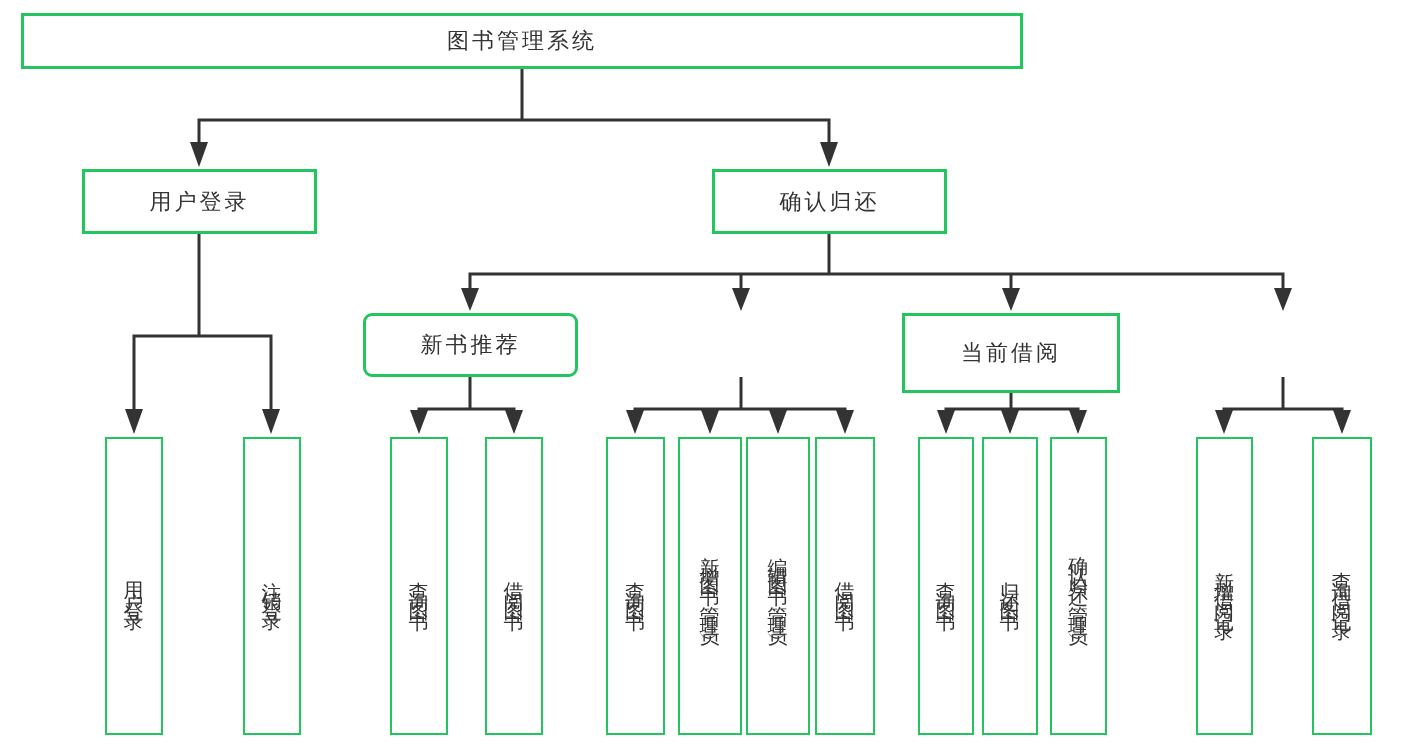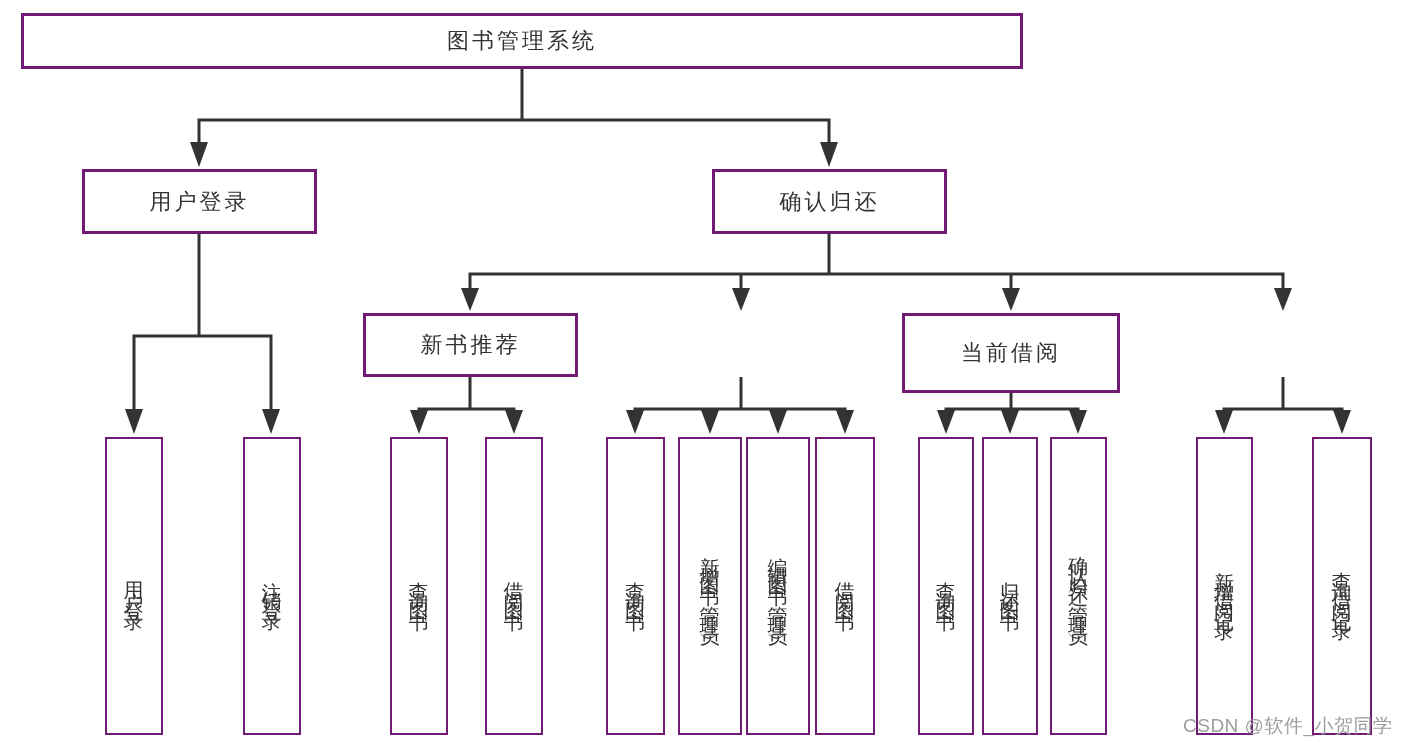--- a/index.html
+++ b/index.html
@@ -14,21 +14,21 @@
   }
   .wires {
     position: absolute;
     left: 0; top: 0;
     width: 1405px; height: 747px;
   }
   .node {
     position: absolute;
     box-sizing: border-box;
     background: #ffffff;
-    border: 3px solid #701a75;
+    border: 3px solid #22c55e;
     display: flex;
     align-items: center;
     justify-content: center;
     color: #333333;
     text-align: center;
   }
   .node.hbox {
     font-size: 22px;
     letter-spacing: 3px;
     white-space: nowrap;
@@ -101,36 +101,35 @@
       <polygon points="1215,410 1233,410 1224,434"></polygon>
       <polygon points="1333,410 1351,410 1342,434"></polygon>
     </g>
   </svg>
 
   <div class="node hbox" style="left:21px; top:13px; width:1002px; height:56px;">图书管理系统</div>
 
   <div class="node hbox" style="left:82px; top:169px; width:235px; height:65px;">用户登录</div>
   <div class="node hbox" style="left:712px; top:169px; width:235px; height:65px;">确认归还</div>
 
-  <div class="node hbox" style="left:363px; top:313px; width:215px; height:64px;">新书推荐</div>
+  <div class="node hbox" style="left:363px; top:313px; width:215px; height:64px;border-radius:9px;">新书推荐</div>
   <div class="node hbox" style="left:902px; top:313px; width:218px; height:80px;">当前借阅</div>
 
   <div class="node leaf" style="left:105px; top:437px; width:58px; height:298px;">用户登录</div>
   <div class="node leaf" style="left:243px; top:437px; width:58px; height:298px;">注销登录</div>
 
   <div class="node leaf" style="left:390px; top:437px; width:58px; height:298px;">查询图书</div>
   <div class="node leaf" style="left:485px; top:437px; width:58px; height:298px;">借阅图书</div>
 
   <div class="node leaf" style="left:606px; top:437px; width:59px; height:298px;">查询图书</div>
   <div class="node leaf" style="left:678px; top:437px; width:64px; height:298px;">新增图书（管理员）</div>
   <div class="node leaf" style="left:746px; top:437px; width:64px; height:298px;">编辑图书（管理员）</div>
   <div class="node leaf" style="left:815px; top:437px; width:60px; height:298px;">借阅图书</div>
 
   <div class="node leaf" style="left:918px; top:437px; width:56px; height:298px;">查询图书</div>
   <div class="node leaf" style="left:982px; top:437px; width:56px; height:298px;">归还图书</div>
   <div class="node leaf" style="left:1050px; top:437px; width:57px; height:298px;">确认归还（管理员）</div>
 
   <div class="node leaf" style="left:1196px; top:437px; width:57px; height:298px;">新增借阅记录</div>
   <div class="node leaf" style="left:1312px; top:437px; width:60px; height:298px;">查询借阅记录</div>
 
-  <div class="watermark">CSDN @软件_小贺同学</div>
 
 </div>
 
 </body></html>

